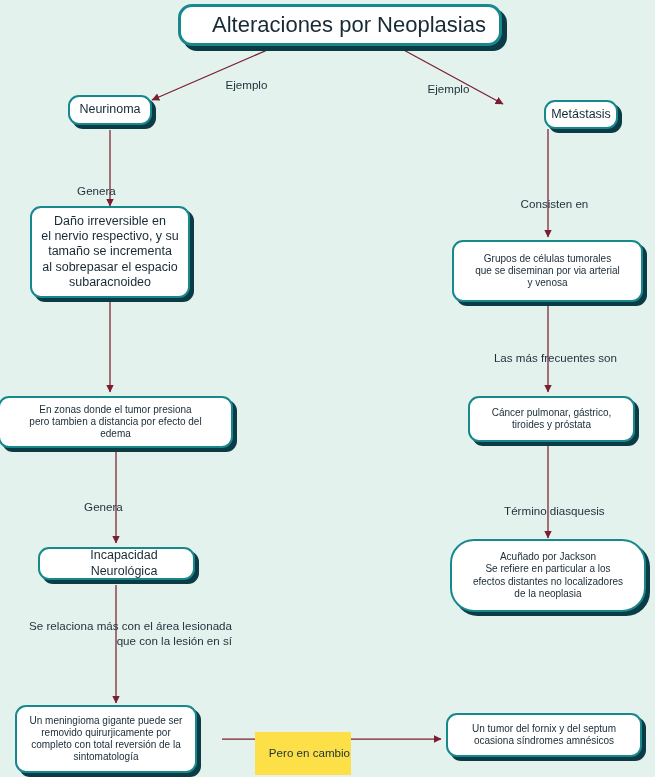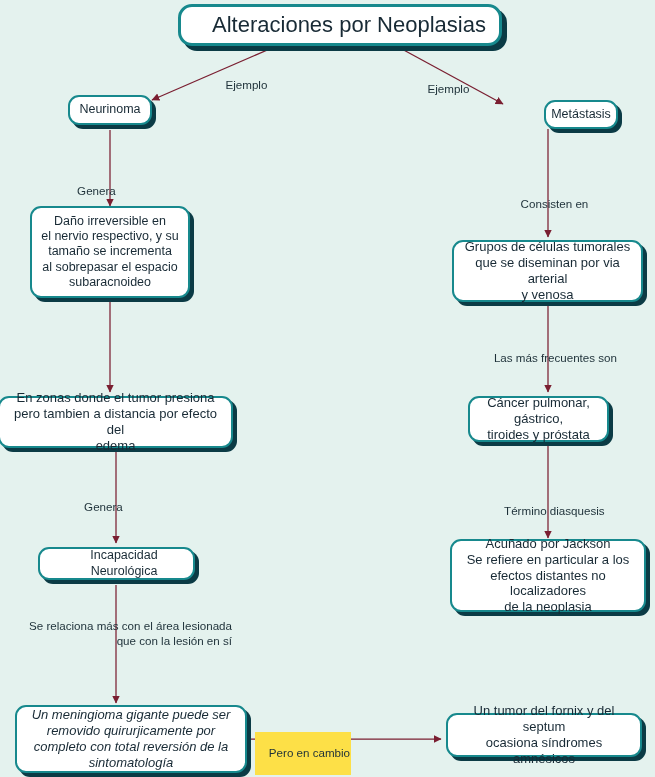--- a/index.html
+++ b/index.html
@@ -46,21 +46,21 @@
   .node-title {
     border-width: 3px;
     border-radius: 14px;
     font-size: 22px;
     box-shadow: 5px 5px 0 0 #0b3b45;
   }
   .node-sm {
     font-size: 12.5px;
   }
   .node-md {
-    font-size: 13px;
+    font-size: 10px;
   }
   .edge-label {
     position: absolute;
     font-size: 11.6px;
     color: #1d3038;
     text-align: center;
     line-height: 1.25;
     white-space: pre;
     z-index: 4;
   }
@@ -115,37 +115,37 @@
 que se diseminan por via arterial
 y venosa</span>
   </div>
 
   <div class="node node-md" style="left:-2px; top:396px; width:235px; height:52px; white-space:pre-line;">
     <span>En zonas donde el tumor presiona
 pero tambien a distancia por efecto del
 edema</span>
   </div>
 
-  <div class="node node-md" style="left:468px; top:396px; width:141px; height:46px; white-space:pre-line;">
+  <div class="node node-md" style="left:468px; top:396px; width:167px; height:46px; white-space:pre-line;">
     <span>Cáncer pulmonar, gástrico,
 tiroides y próstata</span>
   </div>
 
   <div class="node node-sm" style="left:38px; top:547px; width:157px; height:33px;padding-left:21px;">
     <span>Incapacidad Neurológica</span>
   </div>
 
-  <div class="node node-md" style="left:450px; top:539px; width:196px; height:73px; white-space:pre-line;">
+  <div class="node node-md" style="left:450px; top:539px; width:196px; height:73px; white-space:pre-line;border-radius:24px;">
     <span>Acuñado por Jackson
 Se refiere en particular a los
 efectos distantes no localizadores
 de la neoplasia</span>
   </div>
 
-  <div class="node node-md" style="left:15px; top:705px; width:232px; height:68px; white-space:pre-line;font-style:italic;">
+  <div class="node node-md" style="left:15px; top:705px; width:182px; height:68px; white-space:pre-line;">
     <span>Un meningioma gigante puede ser
 removido quirurjicamente por
 completo con total reversión de la
 sintomatología</span>
   </div>
 
   <div class="node node-md" style="left:446px; top:713px; width:196px; height:44px; white-space:pre-line;">
     <span>Un tumor del fornix y del septum
 ocasiona síndromes amnésicos</span>
   </div>

